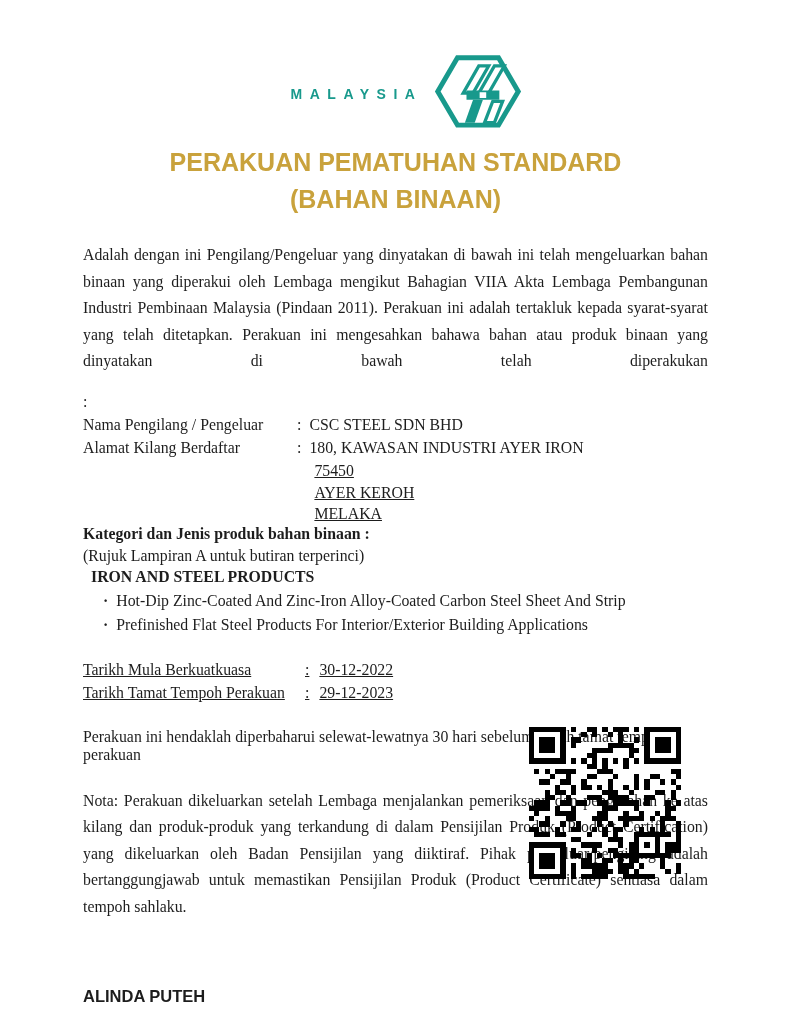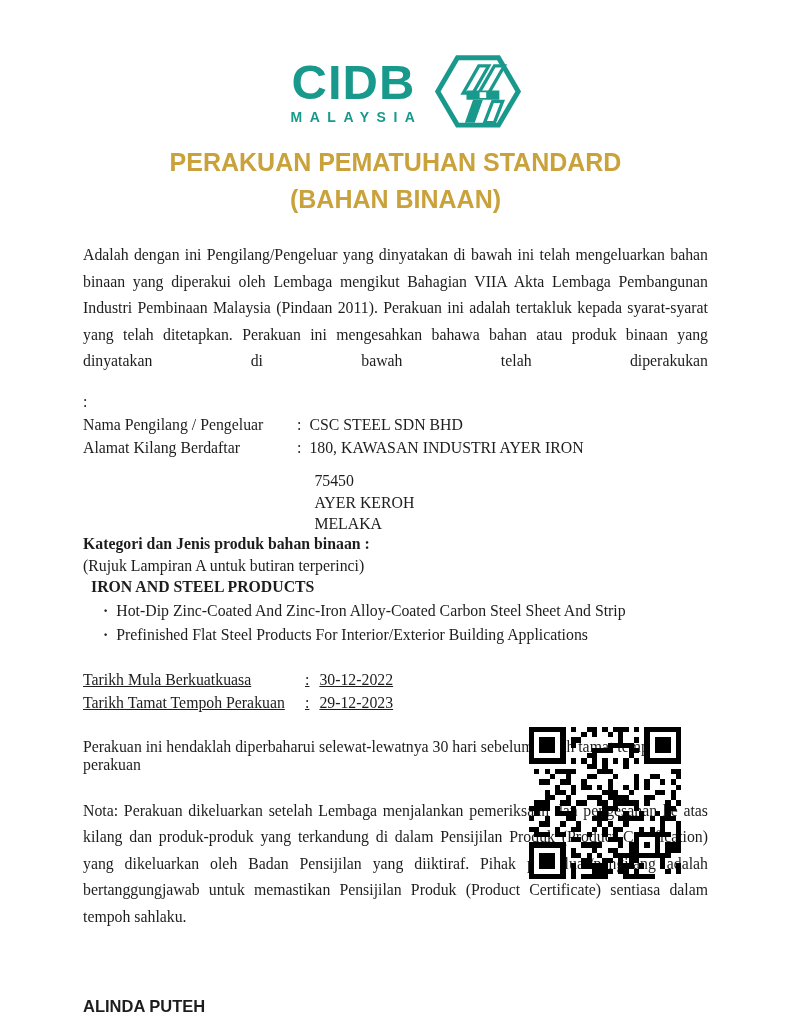--- a/index.html
+++ b/index.html
@@ -44,21 +44,21 @@
     font-size:15.8px;line-height:26.5px;
     text-align:justify;text-align-last:justify;
   }
   
   .fields{margin-top:10px;}
   .frow{display:flex;font-size:15.8px;line-height:23px;margin-top:0;}
   .frow + .frow{margin-top:0;}
   .flabel{width:214px;flex:none;}
   .fcolon{flex:none;margin-right:8px;}
   .fvalue{flex:1;}
-  .addr-extra{white-space:pre-line;padding-left:5px;line-height:21.5px;margin-top:11px;}
+  .addr-extra{white-space:pre-line;padding-left:5px;line-height:21.5px;margin-top:1px;text-decoration:underline;}
   
   .cat-heading{font-weight:bold;font-size:15.8px;}
   .cat-note{margin-top:4px;font-size:15.8px;}
   .product-group{margin-top:3px;margin-left:8px;}
   .product-group .group-title{font-weight:bold;font-size:15.8px;}
   .product-item{margin-top:6px;margin-left:12px;font-size:15.8px;display:flex;}
   .bullet{flex:none;margin-right:8px;font-weight:bold;}
   
   .dates{margin-top:24px;}
   .drow{display:flex;font-size:15.8px;line-height:23px;text-decoration:underline;}
@@ -84,21 +84,20 @@
   }
   .signature .bold{font-weight:bold;}
 </style>
 </head>
 <body>
 
 <div class="page">
 
   <div class="logo-row">
     <div class="wordmark">
-      <div class="cidb">CIDB</div>
       <div class="malaysia">MALAYSIA</div>
     </div>
     <div class="hexmark">
       <svg viewBox="0 0 112 96" xmlns="http://www.w3.org/2000/svg">
         <polygon points="7,48 31,7 81,7 105,48 81,89 31,89" fill="none" stroke="currentColor" stroke-width="6"></polygon>
         <polygon points="38,50 57,17 69,17 50,50" fill="#ffffff" stroke="currentColor" stroke-width="4"></polygon>
         <polygon points="57,50 76,17 88,17 69,50" fill="#ffffff" stroke="currentColor" stroke-width="4"></polygon>
         <polygon points="42,47 82,47 82,58 42,58" fill="currentColor"></polygon>
         <rect x="58" y="49" width="8" height="7" fill="#ffffff"></rect>
         <polygon points="40,86 50,58 62,58 52,86" fill="currentColor"></polygon>

